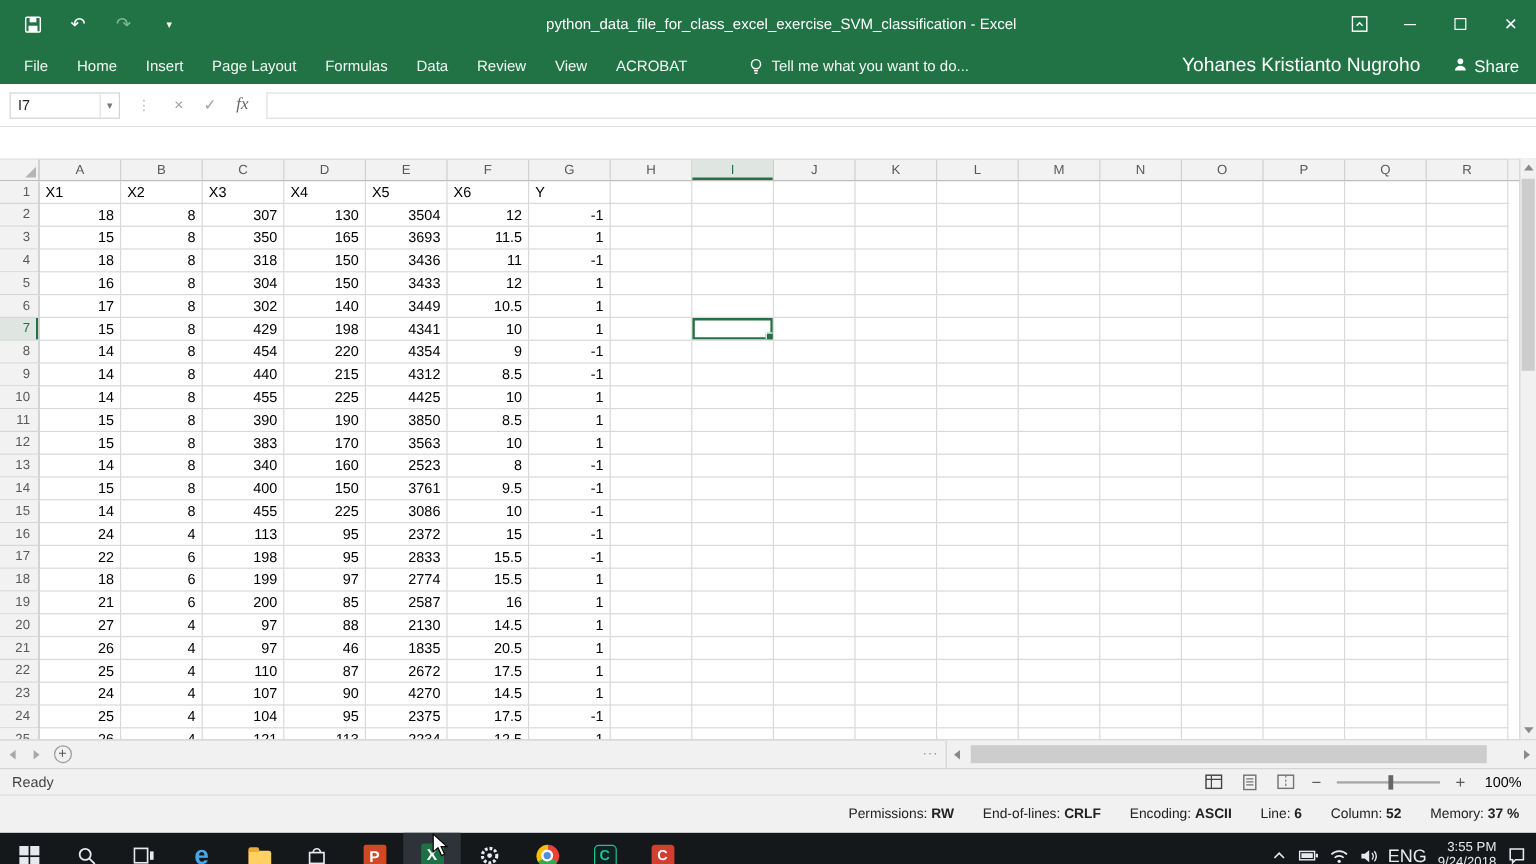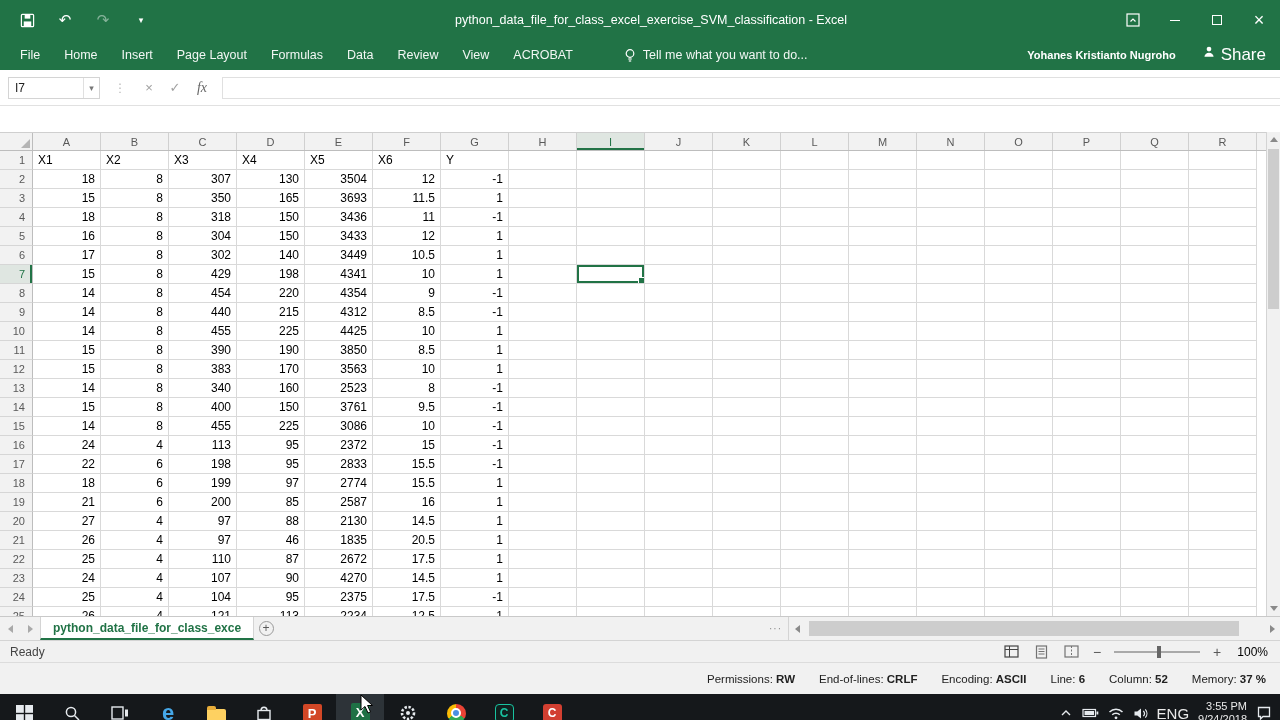--- a/index.html
+++ b/index.html
@@ -17,22 +17,22 @@
   .wbtn { width:42px; height:40px; display:flex; align-items:center; justify-content:center; color:#fff; font-size:16px; }
   .mini { width:10px; height:1px; background:#fff; display:block; }
   .maxi { width:10px; height:10px; border:1px solid #fff; display:block; }
 
   
   .ribbonrow { height:30px; background:#217346; display:flex; align-items:center; padding-left:8px; }
   .rtabs { display:flex; align-items:center; height:30px; }
   .rtab { padding:0 12px; font-size:12.5px; color:#f2f7f4; line-height:30px; white-space:nowrap; }
   .tellme { display:flex; align-items:center; gap:6px; margin-left:38px; color:#f2f7f4; font-size:12.5px; white-space:nowrap; }
   .rright { margin-left:auto; display:flex; align-items:center; gap:26px; padding-right:14px; color:#fff; }
-  .user { font-size:11px; white-space:nowrap;font-weight:bold; }
-  .share { display:flex; gap:5px; font-size:17px; }
+  .user { font-size:16px; white-space:nowrap; }
+  .share { display:flex; gap:5px; font-size:14px; }
 
   
   .formularow { height:36px; background:#fff; display:flex; align-items:center; padding-left:8px; border-bottom:1px solid #e1e1e1; }
   .namebox { width:92px; height:22px; border:1px solid #d4d4d4; background:#fff; display:flex; align-items:center; font-size:12px; color:#222; }
   .namebox .nbtext { flex:1; padding-left:6px; }
   .nbdrop { width:16px; height:100%; border-left:1px solid #e0e0e0; display:flex; align-items:center; justify-content:center; color:#777; font-size:9px; }
   .fbsep { color:#b9b9b9; font-size:12px; margin:0 10px 0 14px; }
   .fbbtn { width:26px; text-align:center; color:#a0a0a0; font-size:13px; }
   .fx { font-family:"Liberation Serif", serif; font-style:italic; color:#666; font-size:14px; width:28px; text-align:center; }
   .fbinput { flex:1; height:22px; border:1px solid #e0e0e0; border-right:none; background:#fff; margin-left:6px; font-size:12px; padding:2px 6px; color:#000; }
@@ -771,23 +771,20 @@
     </div>
   </div>
 
   <div class="sheetbar">
     <div class="snav left">
         <i></i>
       </div>
     <div class="snav right">
         <i></i>
       </div>
-    <div class="stab">
-        <span>python_data_file_for_class_exce</span>
-      </div>
     <div class="addsheet">
         <span>+</span>
       </div>
     <div class="sspacer"></div>
     <div class="sdots">···</div>
     <div class="hscroll">
       <div class="harrow left">
           <i></i>
         </div>
       <div class="htrack">

